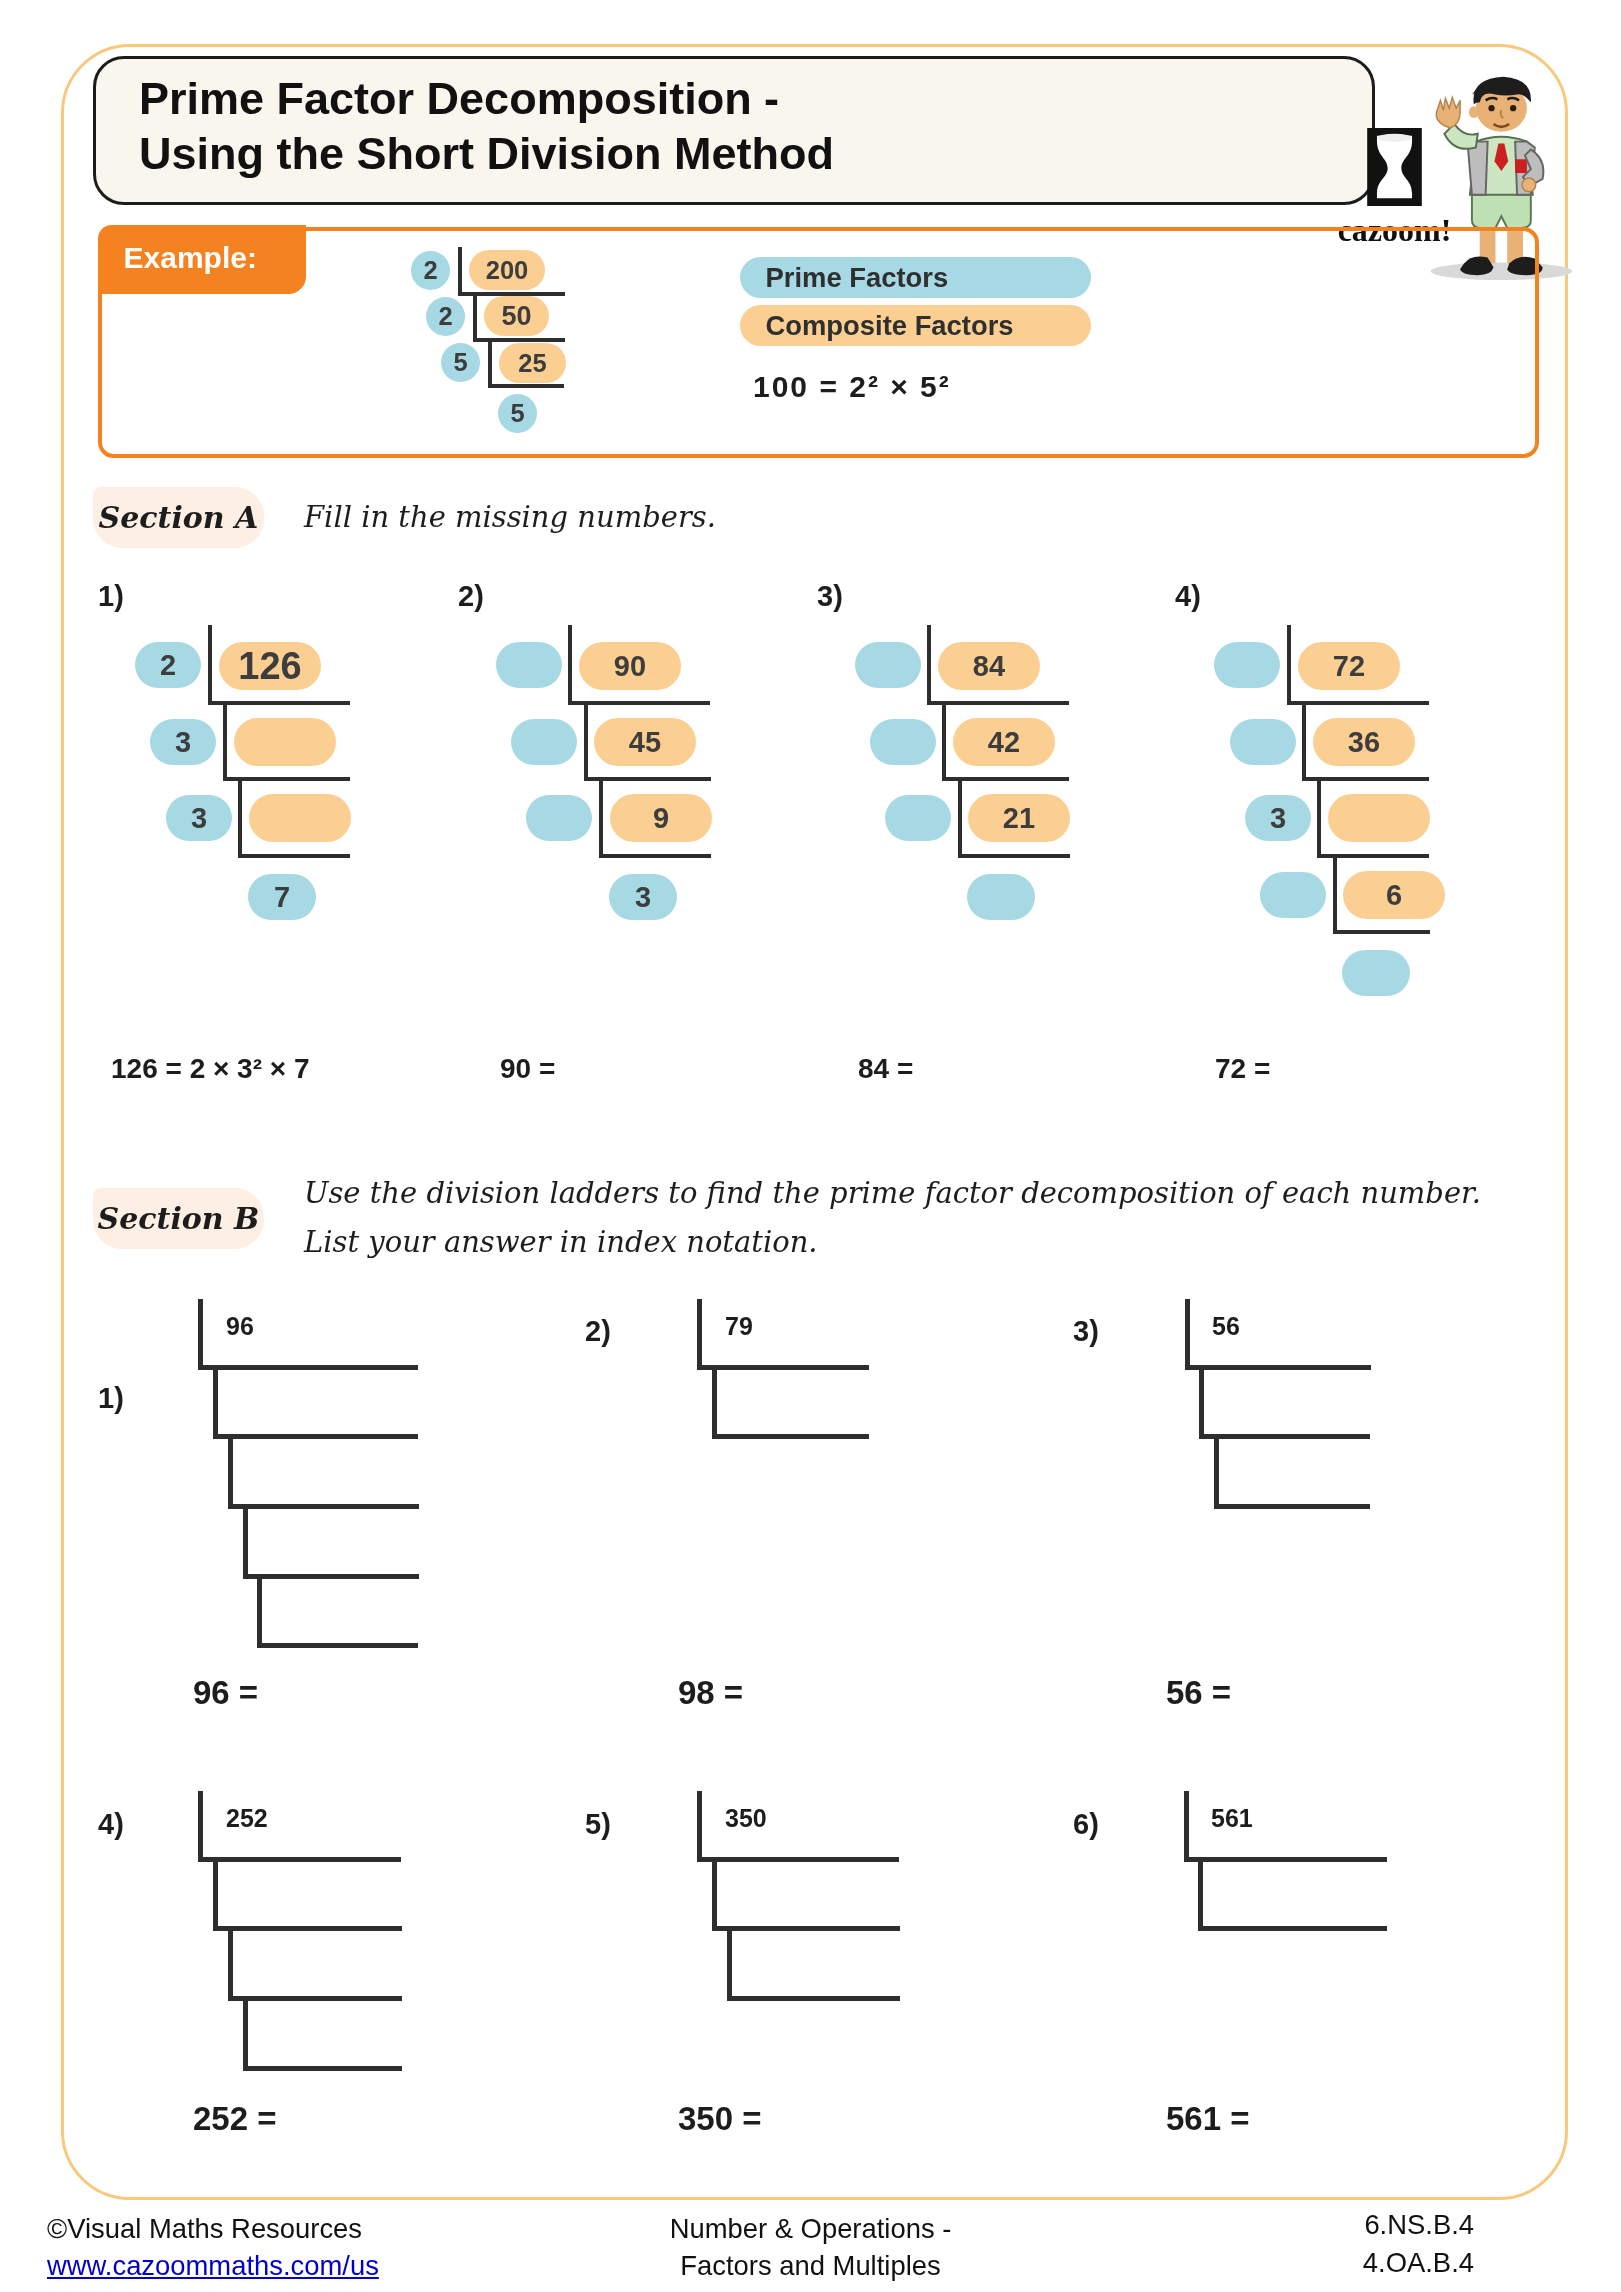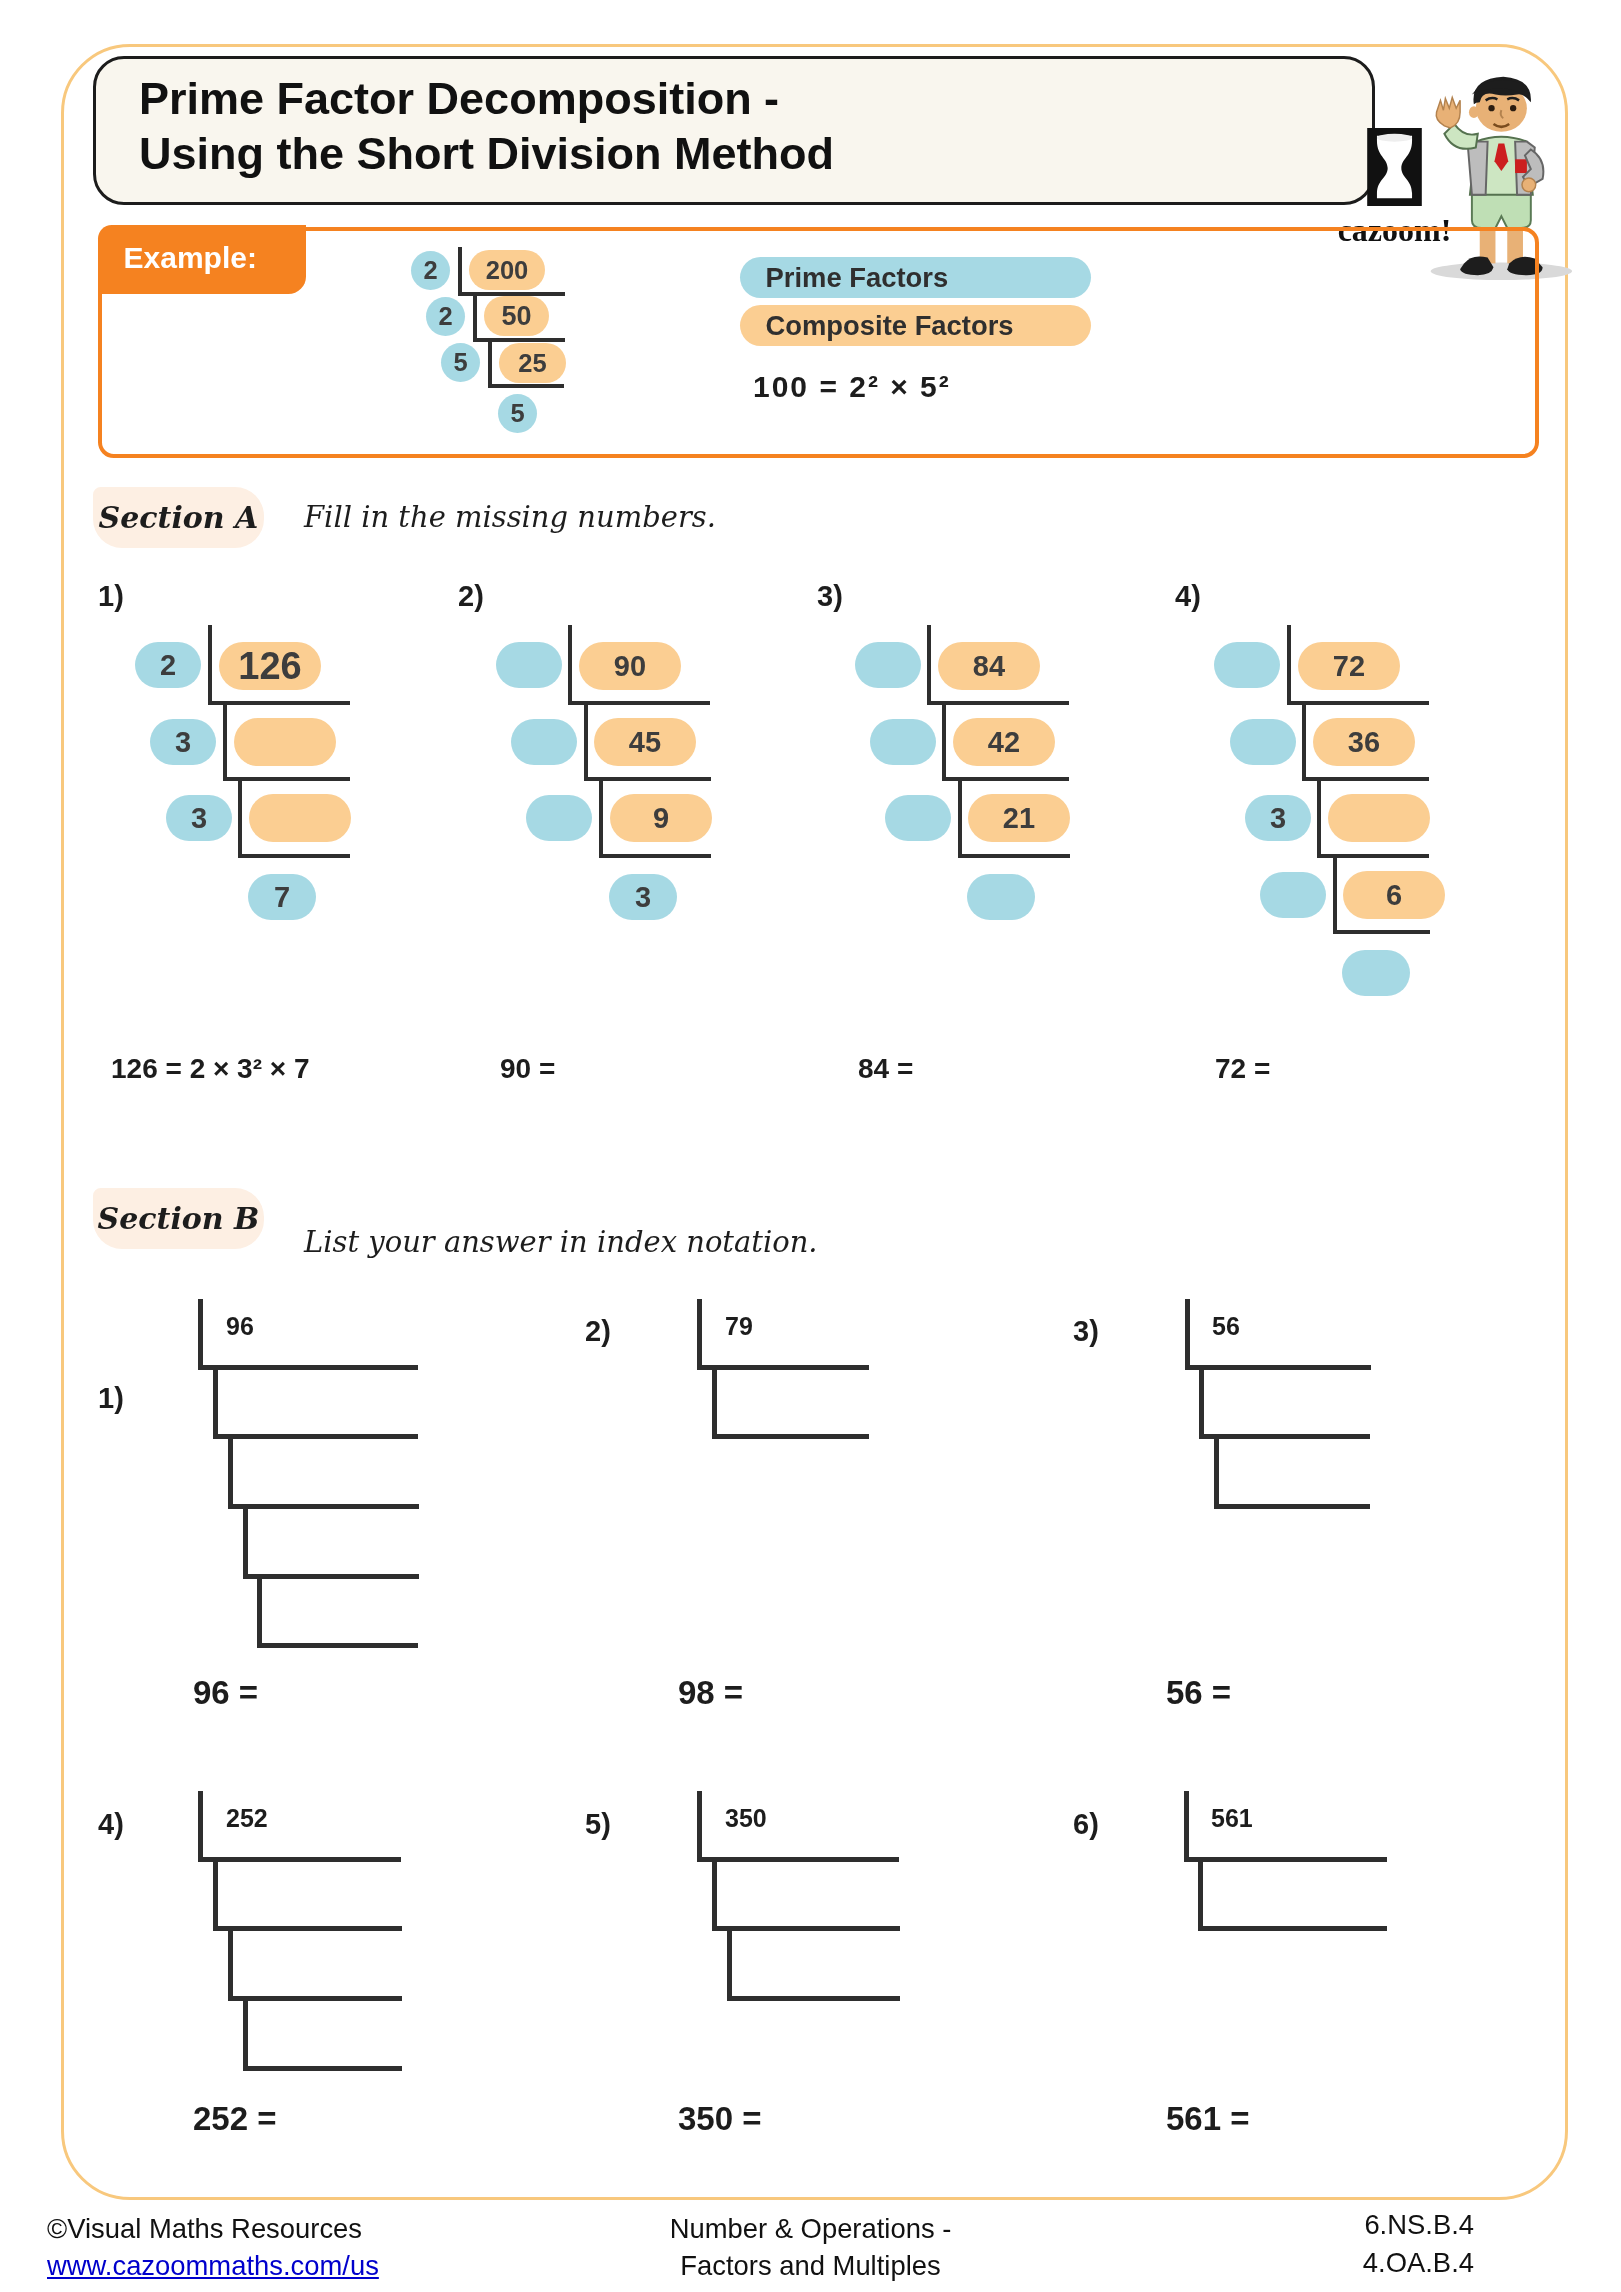--- a/index.html
+++ b/index.html
@@ -128,20 +128,21 @@
   <div class="problem-label" style="left:458px;top:580px;">2)</div>
   <div class="problem-label" style="left:817px;top:580px;">3)</div>
   <div class="problem-label" style="left:1175px;top:580px;">4)</div>
 
   <div class="answer-a" style="left:111px;">126 = 2 × 3² × 7</div>
   <div class="answer-a" style="left:500px;">90 =</div>
   <div class="answer-a" style="left:858px;">84 =</div>
   <div class="answer-a" style="left:1215px;">72 =</div>
 
   <div id="section-b-pill" class="section-pill">Section B</div>
+  <div id="instruction-b1" class="instruction">Use the division ladders to find the prime factor decomposition of each number.</div>
   <div id="instruction-b2" class="instruction">List your answer in index notation.</div>
 
   <div class="problem-label" style="left:98px;top:1382px;">1)</div>
   <div class="problem-label" style="left:585px;top:1315px;">2)</div>
   <div class="problem-label" style="left:1073px;top:1315px;">3)</div>
   <div class="problem-label" style="left:98px;top:1808px;">4)</div>
   <div class="problem-label" style="left:585px;top:1808px;">5)</div>
   <div class="problem-label" style="left:1073px;top:1808px;">6)</div>
 
   <div class="answer-b" style="left:193px;top:1674px;">96 =</div>

